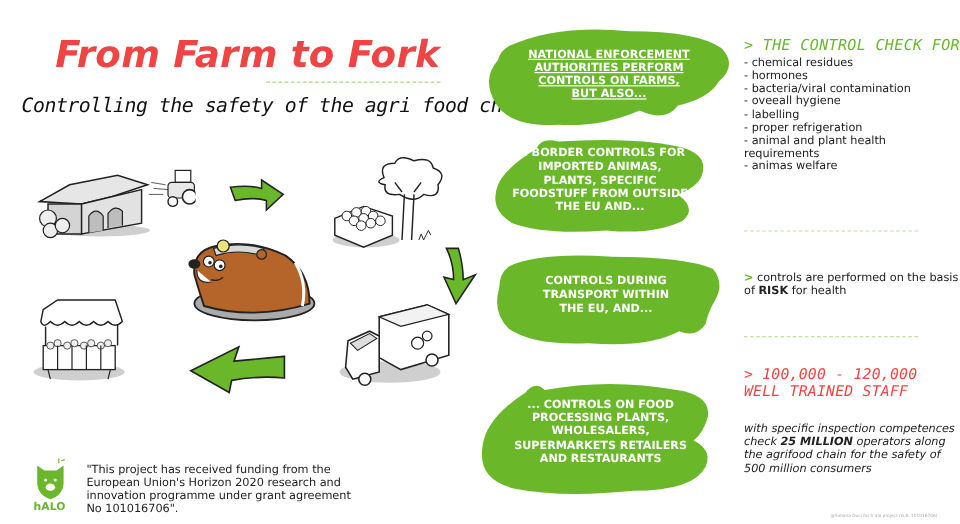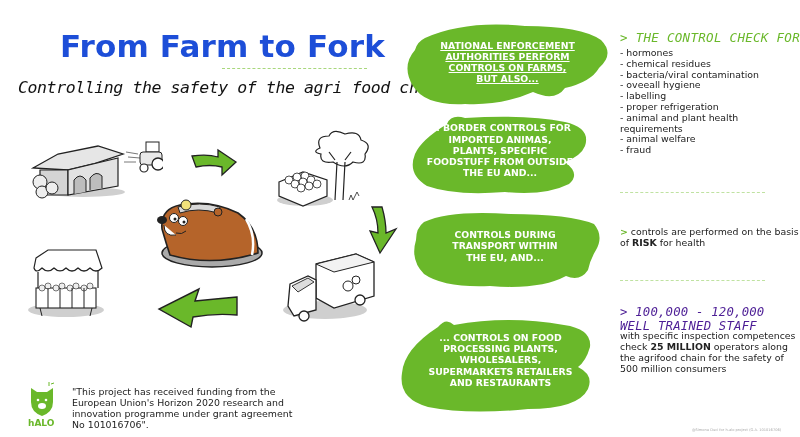--- a/index.html
+++ b/index.html
@@ -1,22 +1,22 @@
 <!DOCTYPE html>
 <html><head>
 <meta charset="utf-8">
 <style>
   * { box-sizing: border-box; margin: 0; padding: 0; }
   html, body { width: 800px; height: 437px; background: #ffffff; overflow: hidden; }
   body { position: relative; font-family: "DejaVu Sans", sans-serif; color: #222; }
 
   .title {
-    position: absolute; left: 60px; top: 28px;
+    position: absolute; left: 46px; top: 28px;
     font-family: "DejaVu Sans", sans-serif; font-weight: bold;
-    font-size: 31px; color: #1d4ed8; letter-spacing: 0.2px;
+    font-size: 31px; color: #ef4444; letter-spacing: 0.2px; font-style: italic;
   }
   .title-rule {
     position: absolute; left: 222px; top: 68px; width: 145px; height: 0;
     border-top: 1px dashed #a8d77c;
   }
   .subtitle {
     position: absolute; left: 18px; top: 78px;
     font-family: "DejaVu Sans Mono", monospace; font-size: 16.5px; color: #111;
     font-style: italic; letter-spacing: -0.4px;
   }
@@ -35,21 +35,21 @@
     position: absolute; font-family: "DejaVu Sans Mono", monospace; font-style: italic;
     color: #6ab82a; font-size: 12.5px; letter-spacing: 0.3px; text-align: center;
   }
   .check-list { position: absolute; left: 620px; top: 48px; font-size: 9.4px; line-height: 10.8px; color: #222; list-style: none; }
   .dash-rule { position: absolute; height: 0; border-top: 1px dashed #bfe2a1; }
   .para { position: absolute; font-size: 9.4px; line-height: 11px; color: #222; }
   .para b { font-weight: bold; }
   .gt { color: #6ab82a; font-weight: bold; }
   .big-heading {
     position: absolute; left: 620px; top: 306px; font-family: "DejaVu Sans Mono", monospace;
-    font-style: italic; color: #4c1d95; font-size: 12.3px; line-height: 13.5px; letter-spacing: 0.2px;
+    font-style: italic; color: #ef4444; font-size: 12.3px; line-height: 13.5px; letter-spacing: 0.2px;
   }
 
   .funding { position: absolute; left: 72px; top: 386px; font-size: 9.4px; line-height: 11px; color: #222; width: 230px; }
   .logo { position: absolute; left: 27px; top: 378px; width: 30px; height: 48px; }
   .logo-text { position: absolute; left: 28px; top: 418px; font-size: 9px; color: #6ab82a; font-weight: bold; }
   .credit { position: absolute; left: 692px; top: 428px; font-size: 3.6px; color: #aaa; }
 </style>
 </head>
 <body>
 
@@ -174,42 +174,41 @@
 
 <div class="blob" style="left:398px;top:315px;width:205px;height:100px;">
   <svg width="205" height="100" viewBox="0 0 205 100">
     <path d="M40,12 Q48,2 56,10 Q110,0 166,10 Q194,14 192,32 Q188,46 180,52 Q196,60 190,74 Q180,94 130,94 Q70,100 30,92 Q0,84 4,58 Q6,34 40,12 Z" fill="#6ab82a"></path>
   </svg>
   <span style="width:160px;margin-top:-10px;">... controls on food processing plants, wholesalers, supermarkets retailers and restaurants</span>
 </div>
 
 <div class="panel-heading" style="left:620px;top:30px;">&gt; THE CONTROL CHECK FOR</div>
 <ul class="check-list">
+  <li>- chemical residues</li>
   <li>- hormones</li>
-  <li>- chemical residues</li>
   <li>- bacteria/viral contamination</li>
   <li>- oveeall hygiene</li>
   <li>- labelling</li>
   <li>- proper refrigeration</li>
   <li style="width:165px;">- animal and plant health requirements</li>
-  <li>- animal welfare</li>
-  <li>- fraud</li>
+  <li>- animas welfare</li>
 </ul>
 <div class="dash-rule" style="left:620px;top:192px;width:145px;"></div>
 
 <div class="para" style="left:620px;top:226px;width:180px;">
   <span class="gt">&gt;</span><span> controls are performed on the basis of </span><b>RISK</b><span> for health</span>
 </div>
 <div class="dash-rule" style="left:620px;top:280px;width:145px;"></div>
 
 <div class="big-heading">
   <div>&gt; 100,000 - 120,000</div>
   <div>WELL TRAINED STAFF</div>
 </div>
-<div class="para" style="left:620px;top:330px;width:180px;">
+<div class="para" style="left:620px;top:352px;width:180px;font-style:italic;">
   <span>with specific inspection competences check </span><b>25 MILLION</b><span> operators along the agrifood chain for the safety of 500 million consumers</span>
 </div>
 
 <svg class="logo" viewBox="0 0 30 48">
   <path d="M4,10 L10,14 L20,14 L26,10 L26,24 Q26,34 15,38 Q4,34 4,24 Z" fill="#6ab82a"></path>
   <circle cx="11" cy="22" r="1.3" fill="#fff"></circle>
   <circle cx="19" cy="22" r="1.3" fill="#fff"></circle>
   <ellipse cx="15" cy="28" rx="4" ry="3" fill="#fff"></ellipse>
   <path d="M22,4 L22,8 M24,6 L27,5" stroke="#6ab82a" stroke-width="1"></path>
 </svg>

